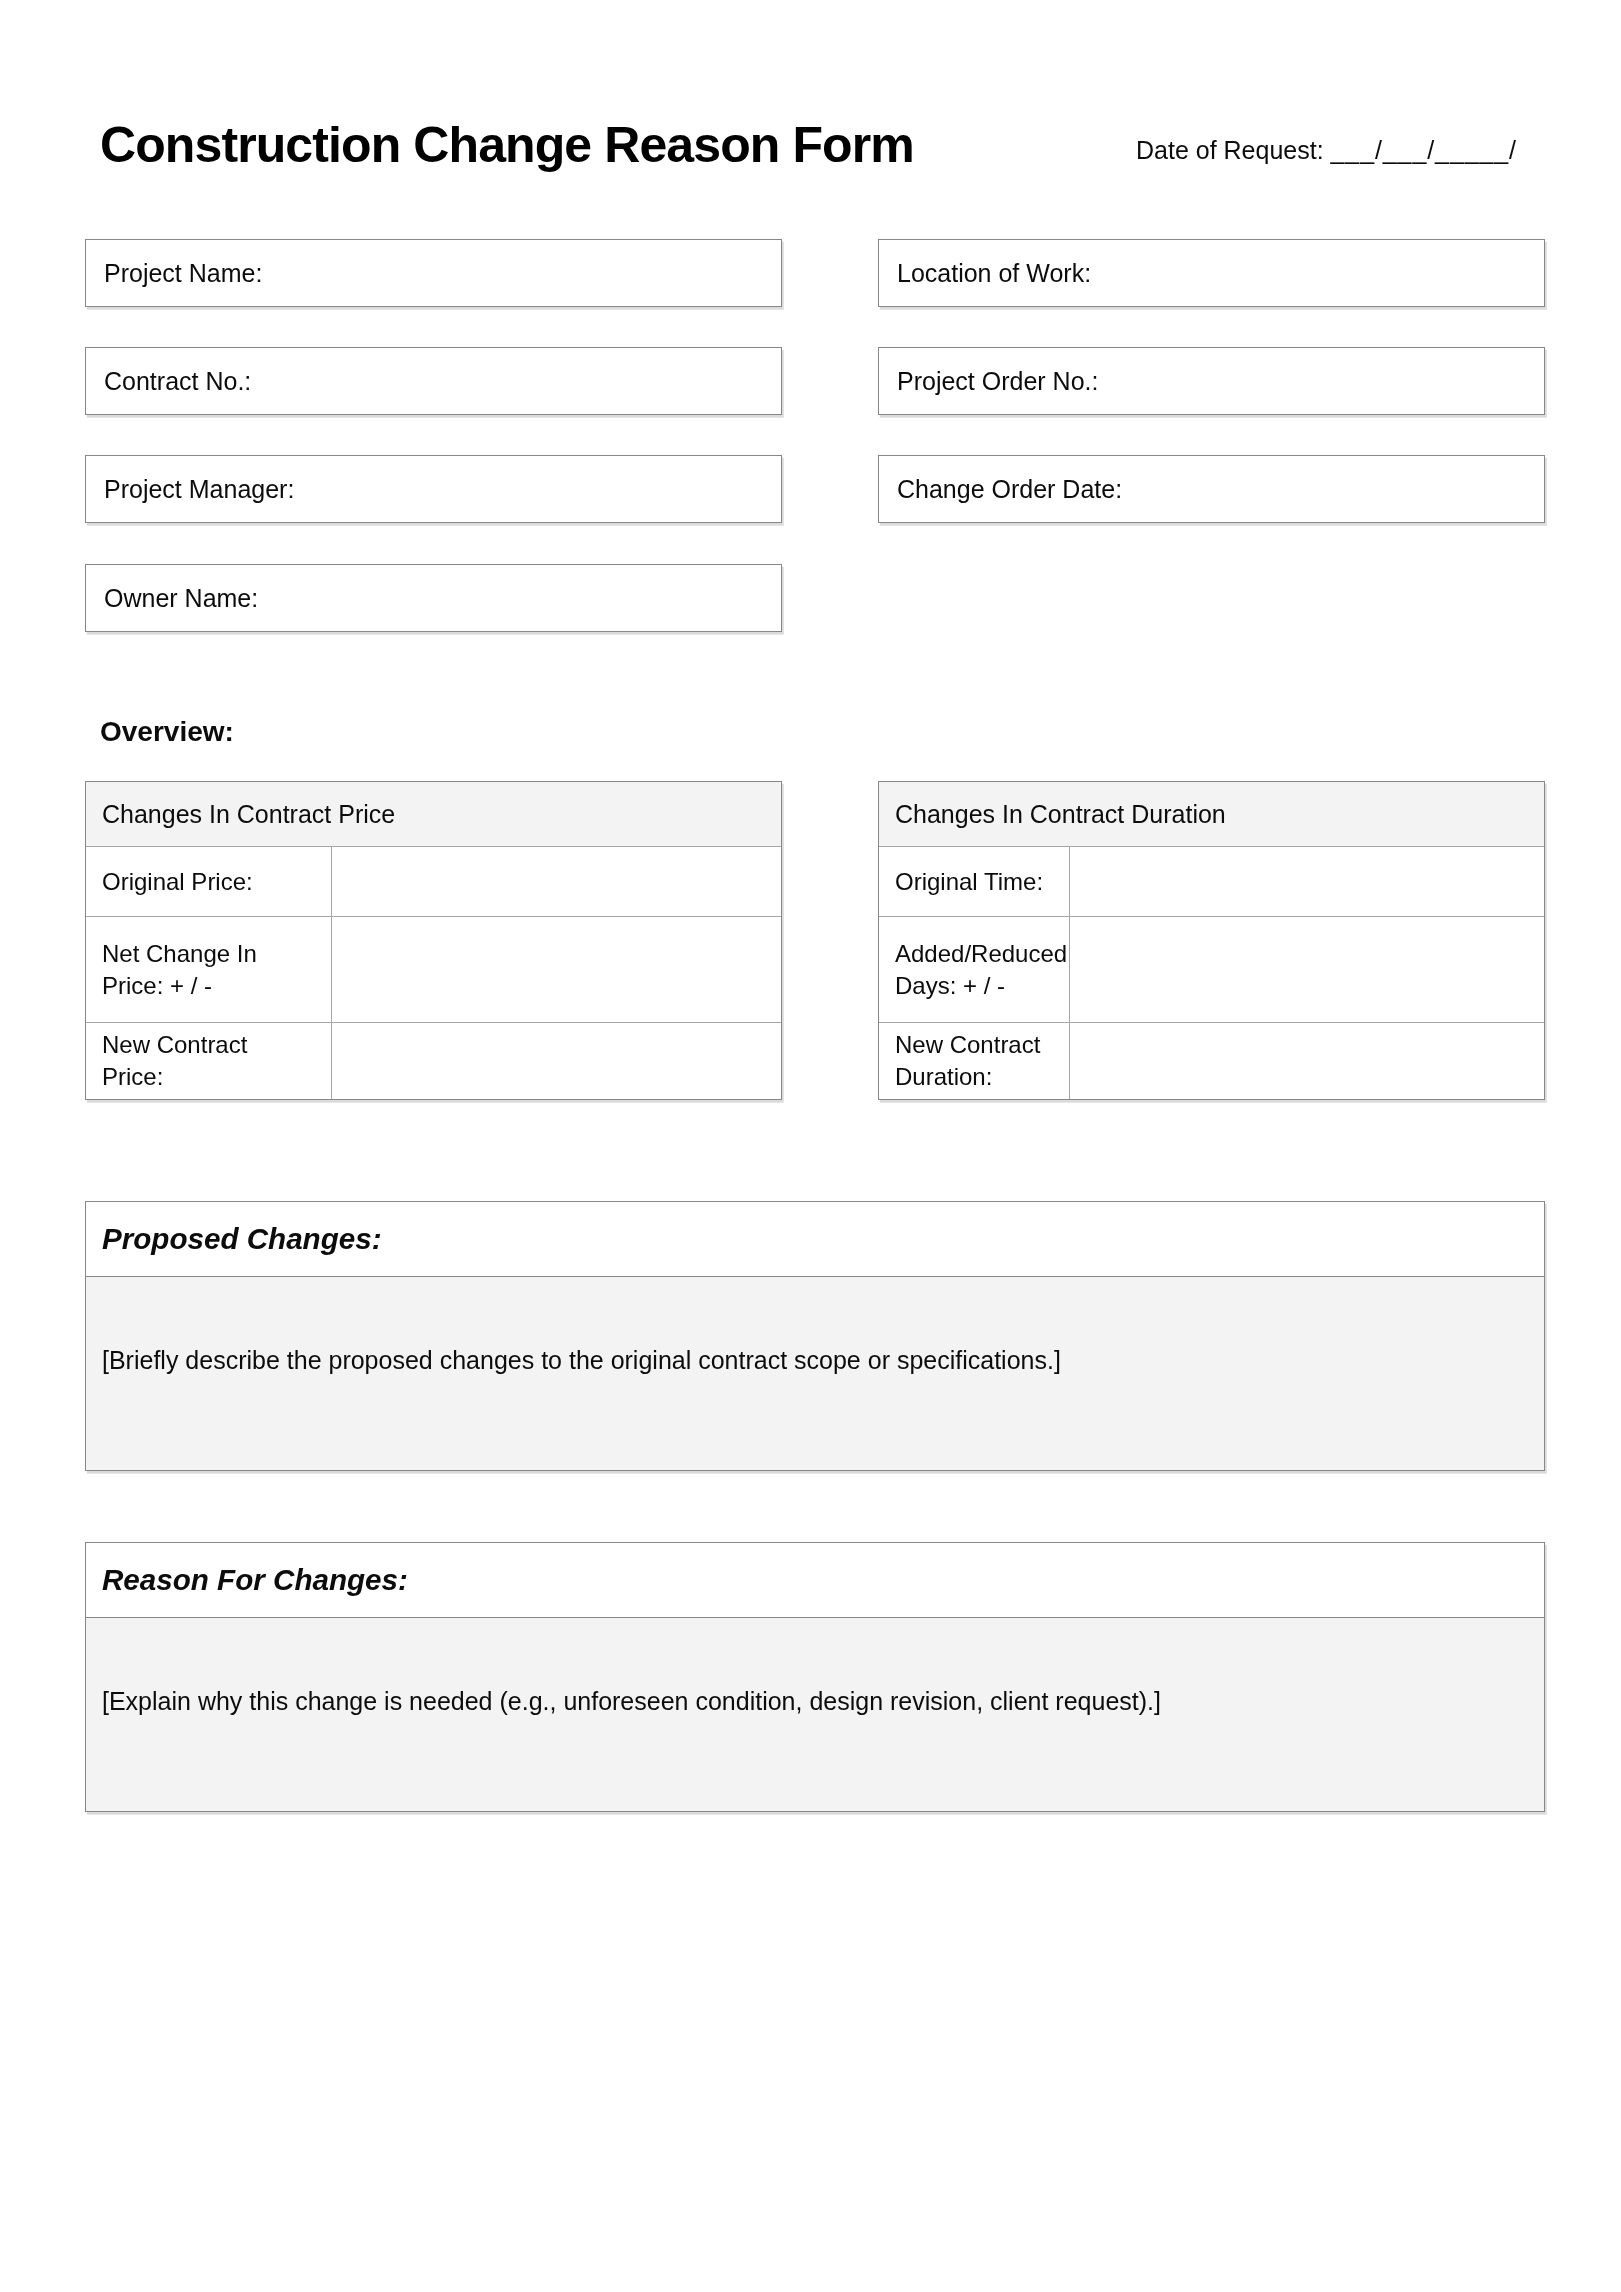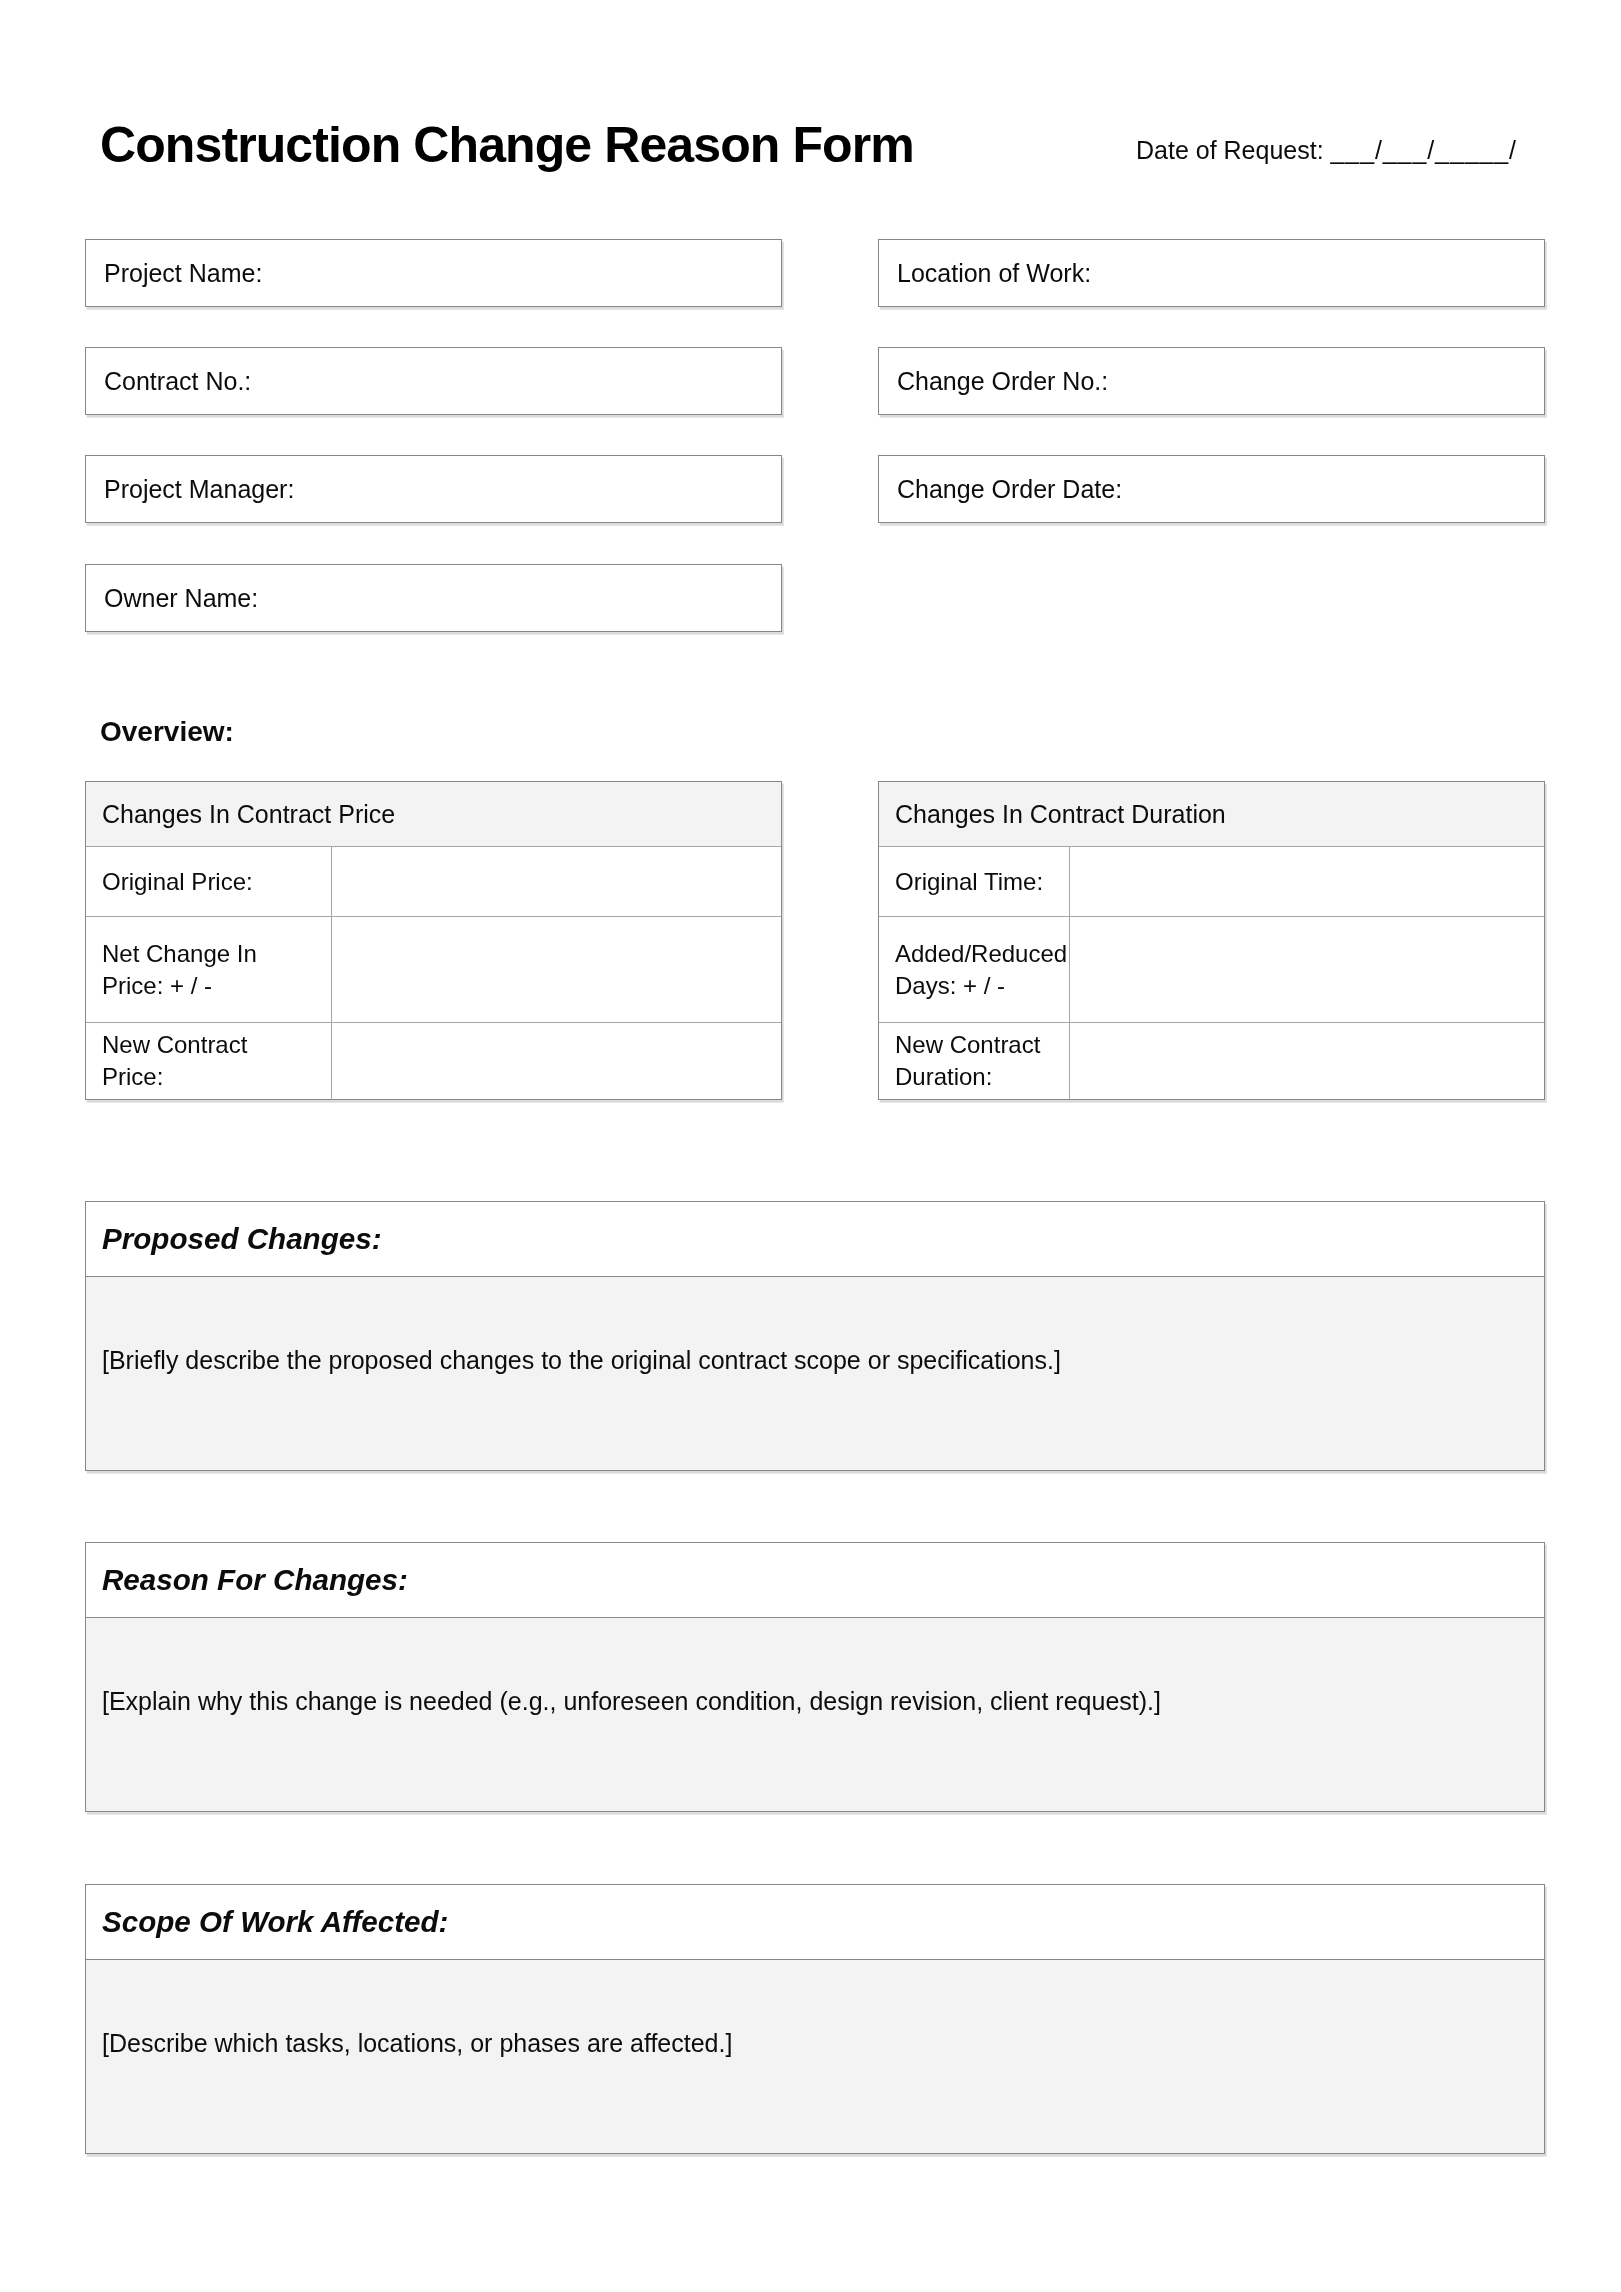--- a/index.html
+++ b/index.html
@@ -102,21 +102,21 @@
   <div class="field col-left r1">
     <span class="field-label">Project Name:</span>
   </div>
   <div class="field col-right r1">
     <span class="field-label">Location of Work:</span>
   </div>
   <div class="field col-left r2">
     <span class="field-label">Contract No.:</span>
   </div>
   <div class="field col-right r2">
-    <span class="field-label">Change Order No.:</span>
+    <span class="field-label">Project Order No.:</span>
   </div>
   <div class="field col-left r3">
     <span class="field-label">Project Manager:</span>
   </div>
   <div class="field col-right r3">
     <span class="field-label">Change Order Date:</span>
   </div>
   <div class="field col-left r4">
     <span class="field-label">Owner Name:</span>
   </div>
@@ -170,23 +170,15 @@
 
   <section class="block s2">
     <div class="block-head">
       <h2>Reason For Changes:</h2>
     </div>
     <div class="block-body">
       <p>[Explain why this change is needed (e.g., unforeseen condition, design revision, client request).]</p>
     </div>
   </section>
 
-  <section class="block s3">
-    <div class="block-head">
-      <h2>Scope Of Work Affected:</h2>
-    </div>
-    <div class="block-body">
-      <p>[Describe which tasks, locations, or phases are affected.]</p>
-    </div>
-  </section>
 
 </div>
 
 
 </body></html>

